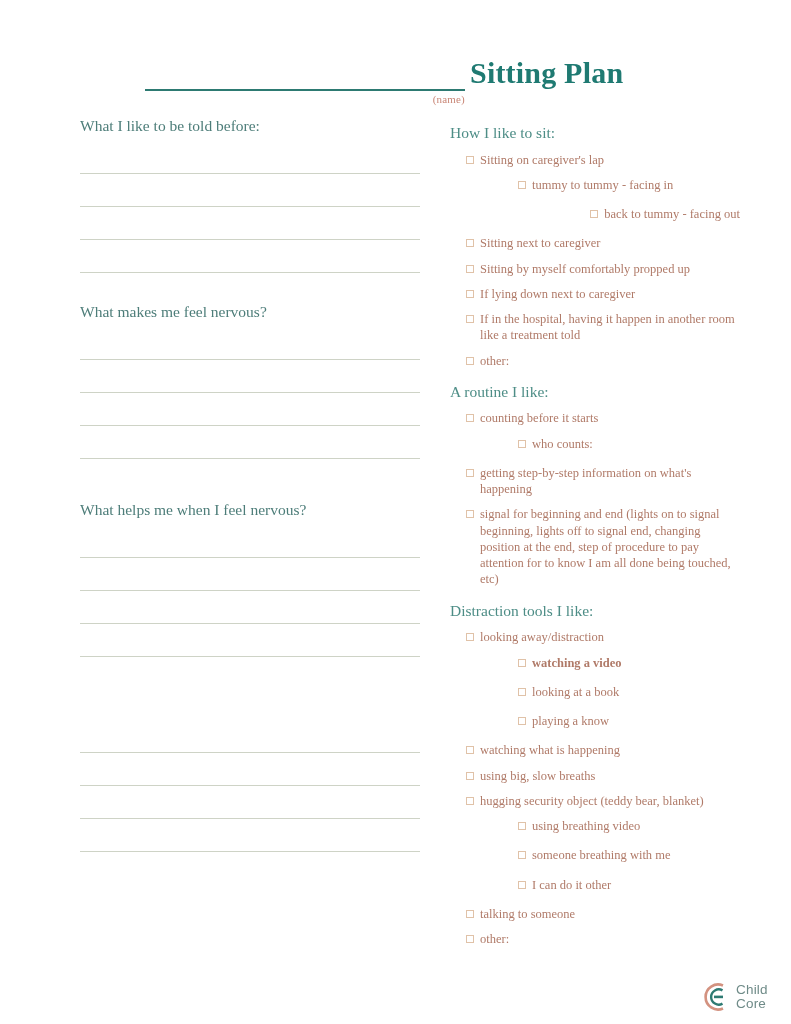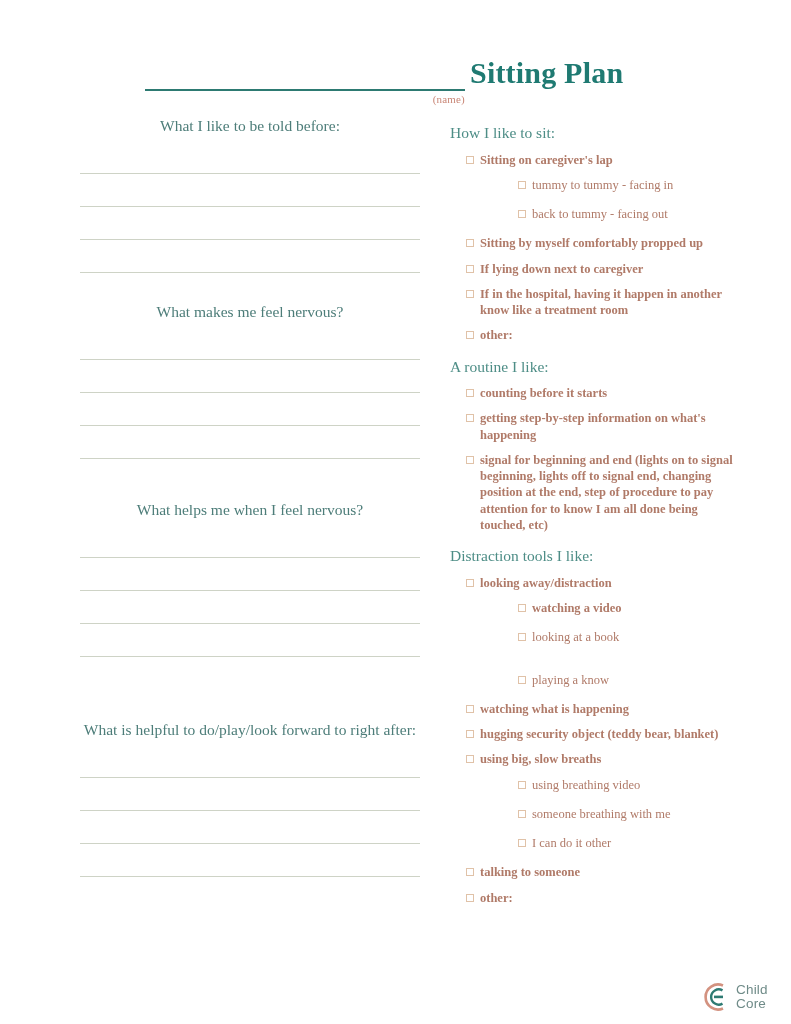--- a/index.html
+++ b/index.html
@@ -73,21 +73,20 @@
   }
 
   
   .q-block { margin-bottom: 0; }
   .q-heading {
     font-size: 15.5px;
     color: #4d7d79;
     line-height: 1.25;
     margin: 0 0 6px 0;
     font-weight: normal;
-    text-align: center;
   }
   .rule-set { margin: 0; padding: 0; }
   .rule {
     height: 1px;
     background: #ced3c6;
     margin: 0;
   }
   .rule-gap { height: 32px; }
 
   
@@ -97,21 +96,21 @@
     margin: 0 0 9px 0;
     font-weight: normal;
     line-height: 1.2;
   }
   .chk-row {
     display: flex;
     align-items: flex-start;
     margin-bottom: 9px;
     line-height: 1.25;
   }
-  .chk-row.level-1 { padding-left: 16px; font-weight: bold; }
+  .chk-row.level-1 { padding-left: 16px; }
   .chk-row.level-2 { padding-left: 68px; }
   .box {
     flex: 0 0 auto;
     width: 8px;
     height: 8px;
     border: 1px solid #e0c2a8;
     background: #ffffff;
     margin-top: 4px;
     margin-right: 6px;
     box-sizing: border-box;
@@ -188,21 +187,20 @@
             <div class="rule"></div>
             <div class="rule-gap"></div>
             <div class="rule"></div>
             <div class="rule-gap"></div>
             <div class="rule"></div>
             <div class="rule-gap"></div>
             <div class="rule"></div>
           </div>
         </div>
         <div class="q-block" style="position: absolute; top: 604px; left: 0px; width: 340px;">
-          <div class="q-heading">What is helpful to do/play/look forward to right after:</div>
           <div class="rule-set">
             <div class="rule-gap"></div>
             <div class="rule"></div>
             <div class="rule-gap"></div>
             <div class="rule"></div>
             <div class="rule-gap"></div>
             <div class="rule"></div>
             <div class="rule-gap"></div>
             <div class="rule"></div>
           </div>
@@ -215,85 +213,93 @@
         <div>
           <div class="sec-heading">How I like to sit:</div>
           <div class="chk-row level-1">
             <span class="box"></span>
             <span class="chk-label">Sitting on caregiver's lap</span>
           </div>
           <div class="chk-row level-2" style="margin-bottom: 13px;">
             <span class="box"></span>
             <span class="chk-label">tummy to tummy - facing in</span>
           </div>
-          <div class="chk-row level-2" style="margin-bottom: 13px;">
+          <div class="chk-row level-2" style="margin-bottom: 13px; justify-content: flex-end;">
             <span class="box"></span>
             <span class="chk-label">back to tummy - facing out</span>
           </div>
           <div class="chk-row level-1">
             <span class="box"></span>
+            <span class="chk-label">Sitting next to caregiver</span>
+          </div>
+          <div class="chk-row level-1">
+            <span class="box"></span>
             <span class="chk-label">Sitting by myself comfortably propped up</span>
           </div>
           <div class="chk-row level-1">
             <span class="box"></span>
             <span class="chk-label">If lying down next to caregiver</span>
           </div>
           <div class="chk-row level-1">
             <span class="box"></span>
-            <span class="chk-label">If in the hospital, having it happen in another know like a treatment room</span>
+            <span class="chk-label">If in the hospital, having it happen in another room like a treatment told</span>
           </div>
           <div class="chk-row level-1">
             <span class="box"></span>
             <span class="chk-label">other:</span>
           </div>
         </div>
         <div style="margin-top: 14px;">
           <div class="sec-heading">A routine I like:</div>
           <div class="chk-row level-1">
             <span class="box"></span>
             <span class="chk-label">counting before it starts</span>
           </div>
+          <div class="chk-row level-2" style="margin-bottom: 13px;">
+            <span class="box"></span>
+            <span class="chk-label">who counts:</span>
+          </div>
           <div class="chk-row level-1">
             <span class="box"></span>
             <span class="chk-label">getting step-by-step information on what's happening</span>
           </div>
           <div class="chk-row level-1">
             <span class="box"></span>
             <span class="chk-label">signal for beginning and end (lights on to signal beginning, lights off to signal end, changing position at the end, step of procedure to pay attention for to know I am all done being touched, etc)</span>
           </div>
         </div>
         <div style="margin-top: 14px;">
           <div class="sec-heading">Distraction tools I like:</div>
           <div class="chk-row level-1">
             <span class="box"></span>
             <span class="chk-label">looking away/distraction</span>
           </div>
           <div class="chk-row level-2" style="margin-bottom: 13px; font-weight: bold;">
             <span class="box"></span>
             <span class="chk-label">watching a video</span>
           </div>
-          <div class="chk-row level-2" style="margin-bottom: 26px;">
+          <div class="chk-row level-2" style="margin-bottom: 13px;">
             <span class="box"></span>
             <span class="chk-label">looking at a book</span>
           </div>
           <div class="chk-row level-2" style="margin-bottom: 13px;">
             <span class="box"></span>
             <span class="chk-label">playing a know</span>
           </div>
           <div class="chk-row level-1">
             <span class="box"></span>
             <span class="chk-label">watching what is happening</span>
           </div>
           <div class="chk-row level-1">
             <span class="box"></span>
+            <span class="chk-label">using big, slow breaths</span>
+          </div>
+          <div class="chk-row level-1">
+            <span class="box"></span>
             <span class="chk-label">hugging security object (teddy bear, blanket)</span>
-          </div>
-          <div class="chk-row level-1">
-            <span class="box"></span>
-            <span class="chk-label">using big, slow breaths</span>
           </div>
           <div class="chk-row level-2" style="margin-bottom: 13px;">
             <span class="box"></span>
             <span class="chk-label">using breathing video</span>
           </div>
           <div class="chk-row level-2" style="margin-bottom: 13px;">
             <span class="box"></span>
             <span class="chk-label">someone breathing with me</span>
           </div>
           <div class="chk-row level-2" style="margin-bottom: 13px;">

